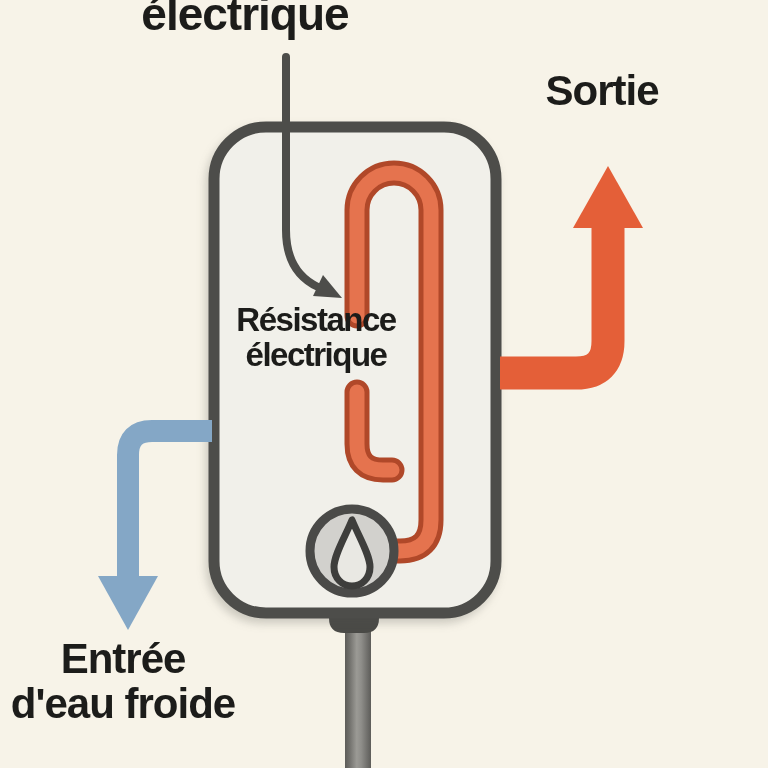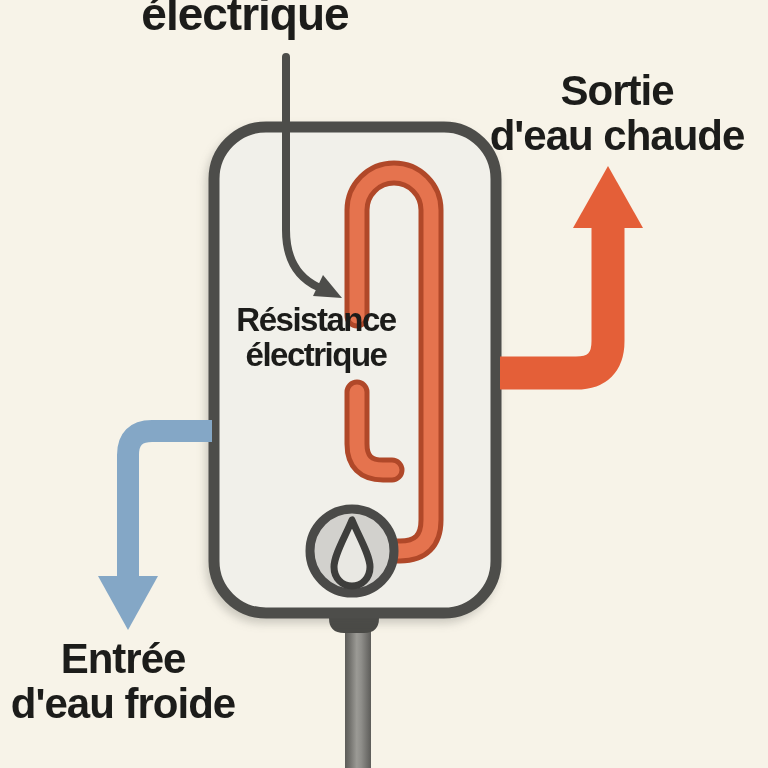--- a/index.html
+++ b/index.html
@@ -32,21 +32,21 @@
     font-size: 42px;
   }
   .label-top {
     left: 95px;
     top: -12px;
     width: 300px;
     font-size: 46px;
     line-height: 52px;
   }
   .label-sortie {
-    left: 467px;
+    left: 452px;
     top: 68px;
     width: 300px;
   }
   .label-resistance {
     left: 191px;
     top: 302px;
     width: 250px;
     font-size: 33px;
     line-height: 35px;
     letter-spacing: -1.5px;
@@ -113,21 +113,20 @@
       <polygon points="342,298 313,296 323,275" fill="#4d4d4a"></polygon>
     </g>
   </svg>
 
   <div class="label label-top">
     <div>électrique</div>
   </div>
 
   <div class="label label-sortie">
     <div>Sortie</div>
-    <div>d'eau chaude</div>
   </div>
 
   <div class="label label-resistance">
     <div>Résistance</div>
     <div>électrique</div>
   </div>
 
   <div class="label label-entree">
     <div>Entrée</div>
     <div>d'eau froide</div>

